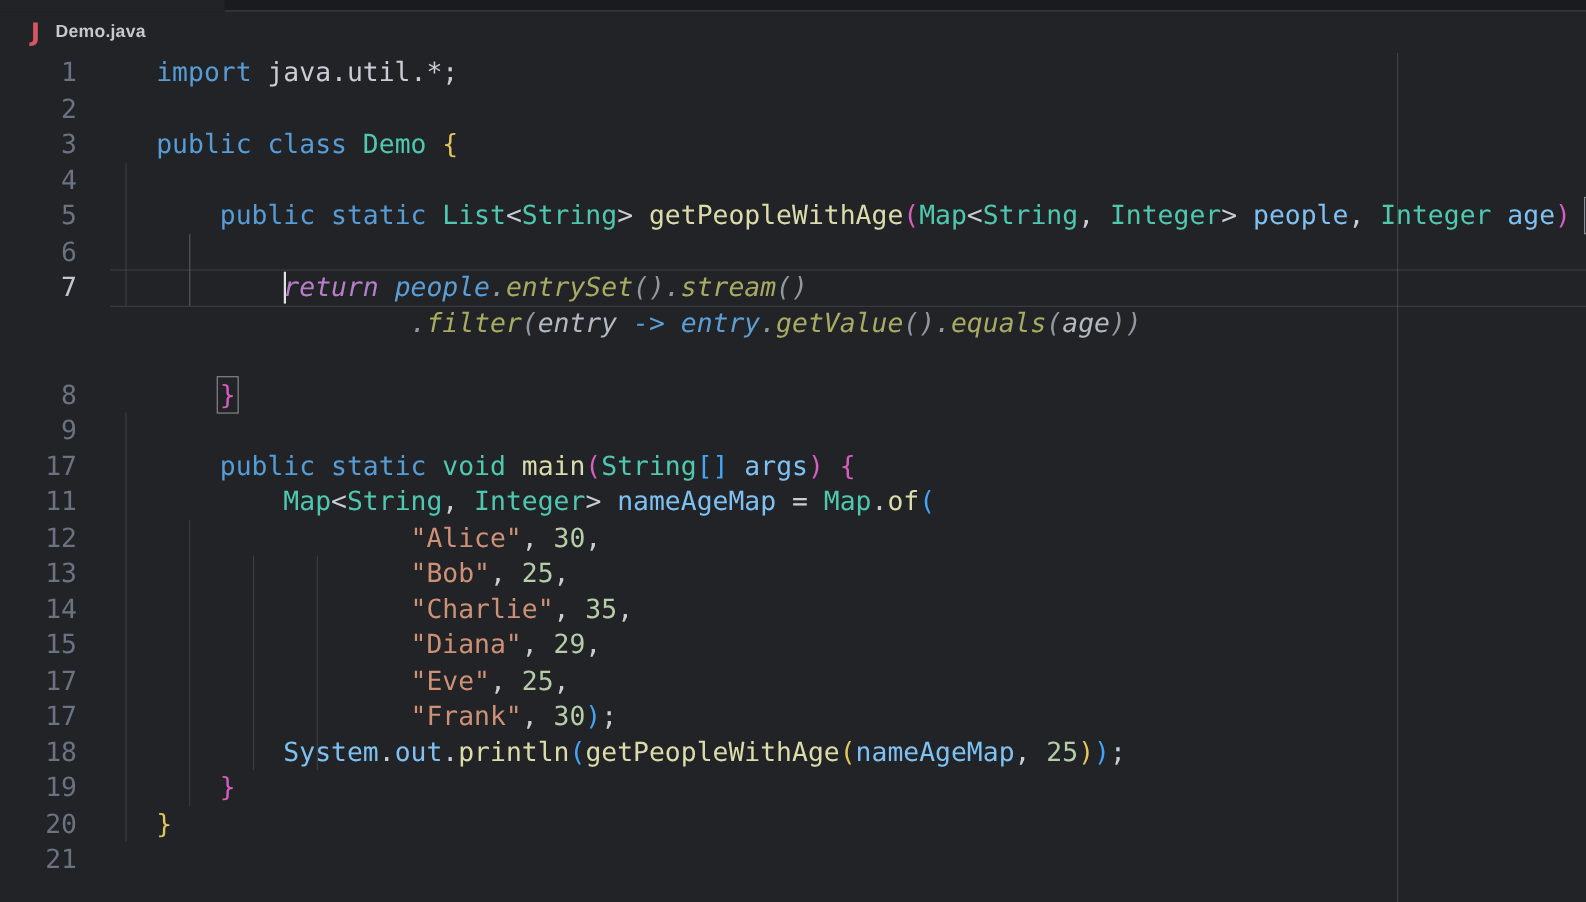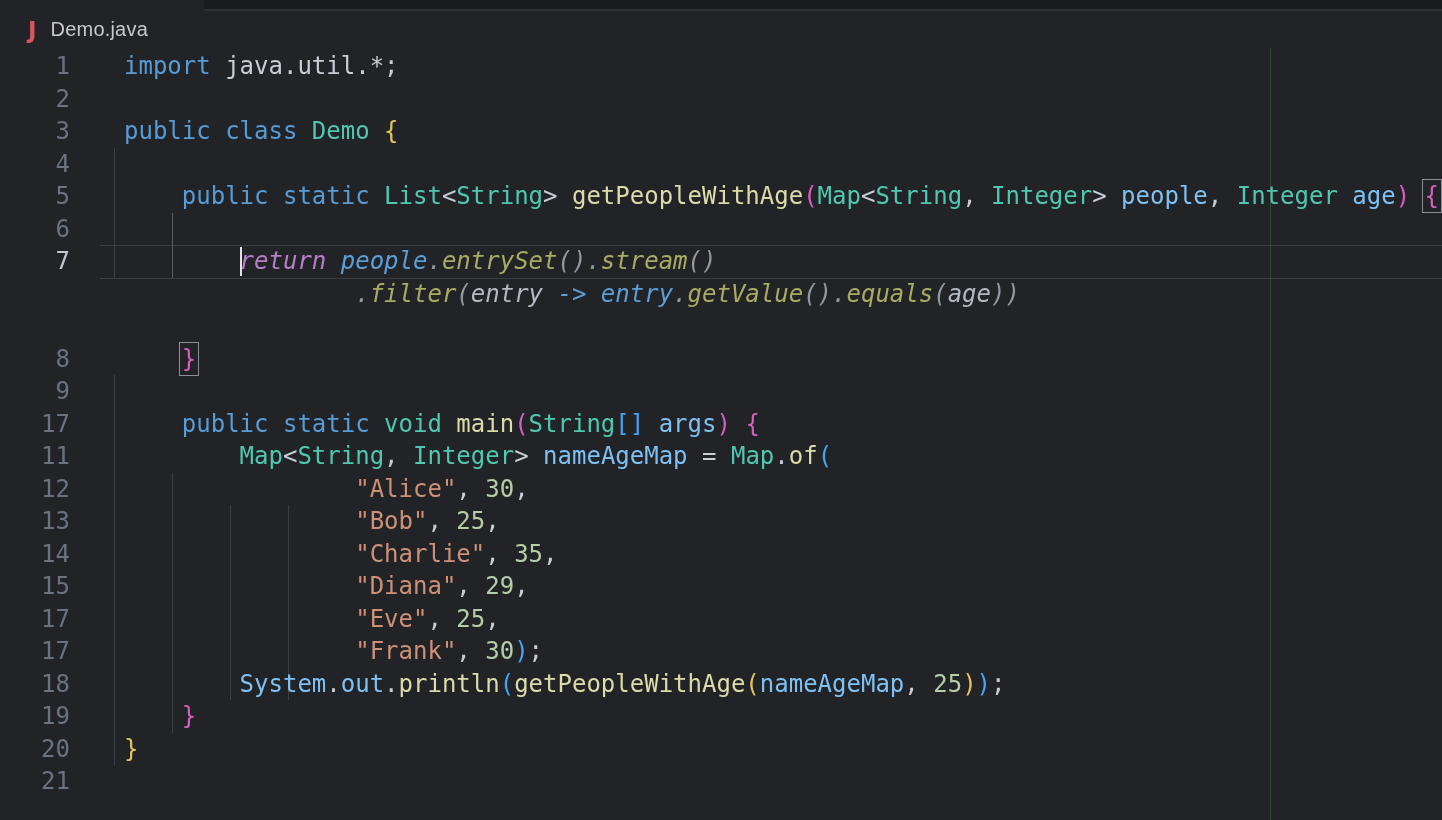--- a/index.html
+++ b/index.html
@@ -10,39 +10,39 @@
   }
   
   .topstrip{position:absolute;top:0;left:0;width:1442px;height:11px;background:var(--tabbar,#1a1b1f);}
   .topstrip .border{position:absolute;left:204px;right:0;top:9px;height:2px;background:var(--tabborder,#2e3136);}
   .tab-sliver{position:absolute;top:0;left:0;width:204px;height:11px;background:var(--bg,#222327);}
   
   .breadcrumb{position:absolute;top:11px;left:0;width:1442px;height:37px;display:flex;align-items:center;
     font-family:"Liberation Sans","DejaVu Sans",sans-serif;}
   .java-icon{margin-left:28px;font-weight:bold;font-size:23px;color:var(--javaicon,#d6565e);
     font-family:"DejaVu Sans","Liberation Sans",sans-serif;}
-  .crumb-file{margin-left:14px;font-size:20px;color:var(--crumb,#c6c9ce);letter-spacing:.2px;}
+  .crumb-file{margin-left:14px;font-size:16px;color:var(--crumb,#c6c9ce);letter-spacing:.2px;font-weight:bold;}
   
   .ruler{position:absolute;left:1270px;top:48px;width:1px;height:772px;background:var(--ruler,rgba(110,160,110,.28));z-index:1;}
   .guide{position:absolute;width:1px;background:var(--guide,#3b3e45);z-index:1;}
   .guide.active{background:var(--guideActive,#585d66);}
   .g0a{left:114px;top:147.5px;height:130px;}
   .g0b{left:114px;top:375px;height:390px;}
   .g4a{left:172px;top:212.5px;height:65px;}
   .g4b{left:172px;top:472.5px;height:260px;}
   .g8a{left:230px;top:505px;height:195px;}
   .g12a{left:288px;top:505px;height:195px;}
   .current-line{position:absolute;left:100px;right:0;top:245px;height:31.5px;
     border-top:1px solid var(--lineBorder,#3a3e45);border-bottom:1px solid var(--lineBorder,#3a3e45);z-index:1;}
   
   #rows{position:absolute;top:50px;left:0;right:0;z-index:2;}
   .row{display:flex;height:32.5px;line-height:32.5px;font-size:24px;position:relative;}
   .ln{flex:none;width:70px;text-align:right;color:var(--ln,#6b7280);user-select:none;}
   .row.active .ln{color:var(--lnActive,#c2c8d2);}
-  .code{flex:none;margin-left:54px;white-space:pre;color:var(--fg,#c9cdd5);}
+  .code{flex:none;margin-left:72px;white-space:pre;color:var(--fg,#c9cdd5);}
   .t-fg{color:var(--fg,#c9cdd5);}
   .t-kw{color:var(--kw,#569cd6);}
   .t-ty{color:var(--ty,#4ec9b0);}
   .t-fn{color:var(--fn,#dcdcaa);}
   .t-var{color:var(--var,#7ec1f2);}
   .t-str{color:var(--str,#ce9178);}
   .t-num{color:var(--num,#b5cea8);}
   .t-com{color:var(--com,#6a9955);}
   .t-b1{color:var(--b1,#e2c55b);}
   .t-b2{color:var(--b2,#d75fc0);}

